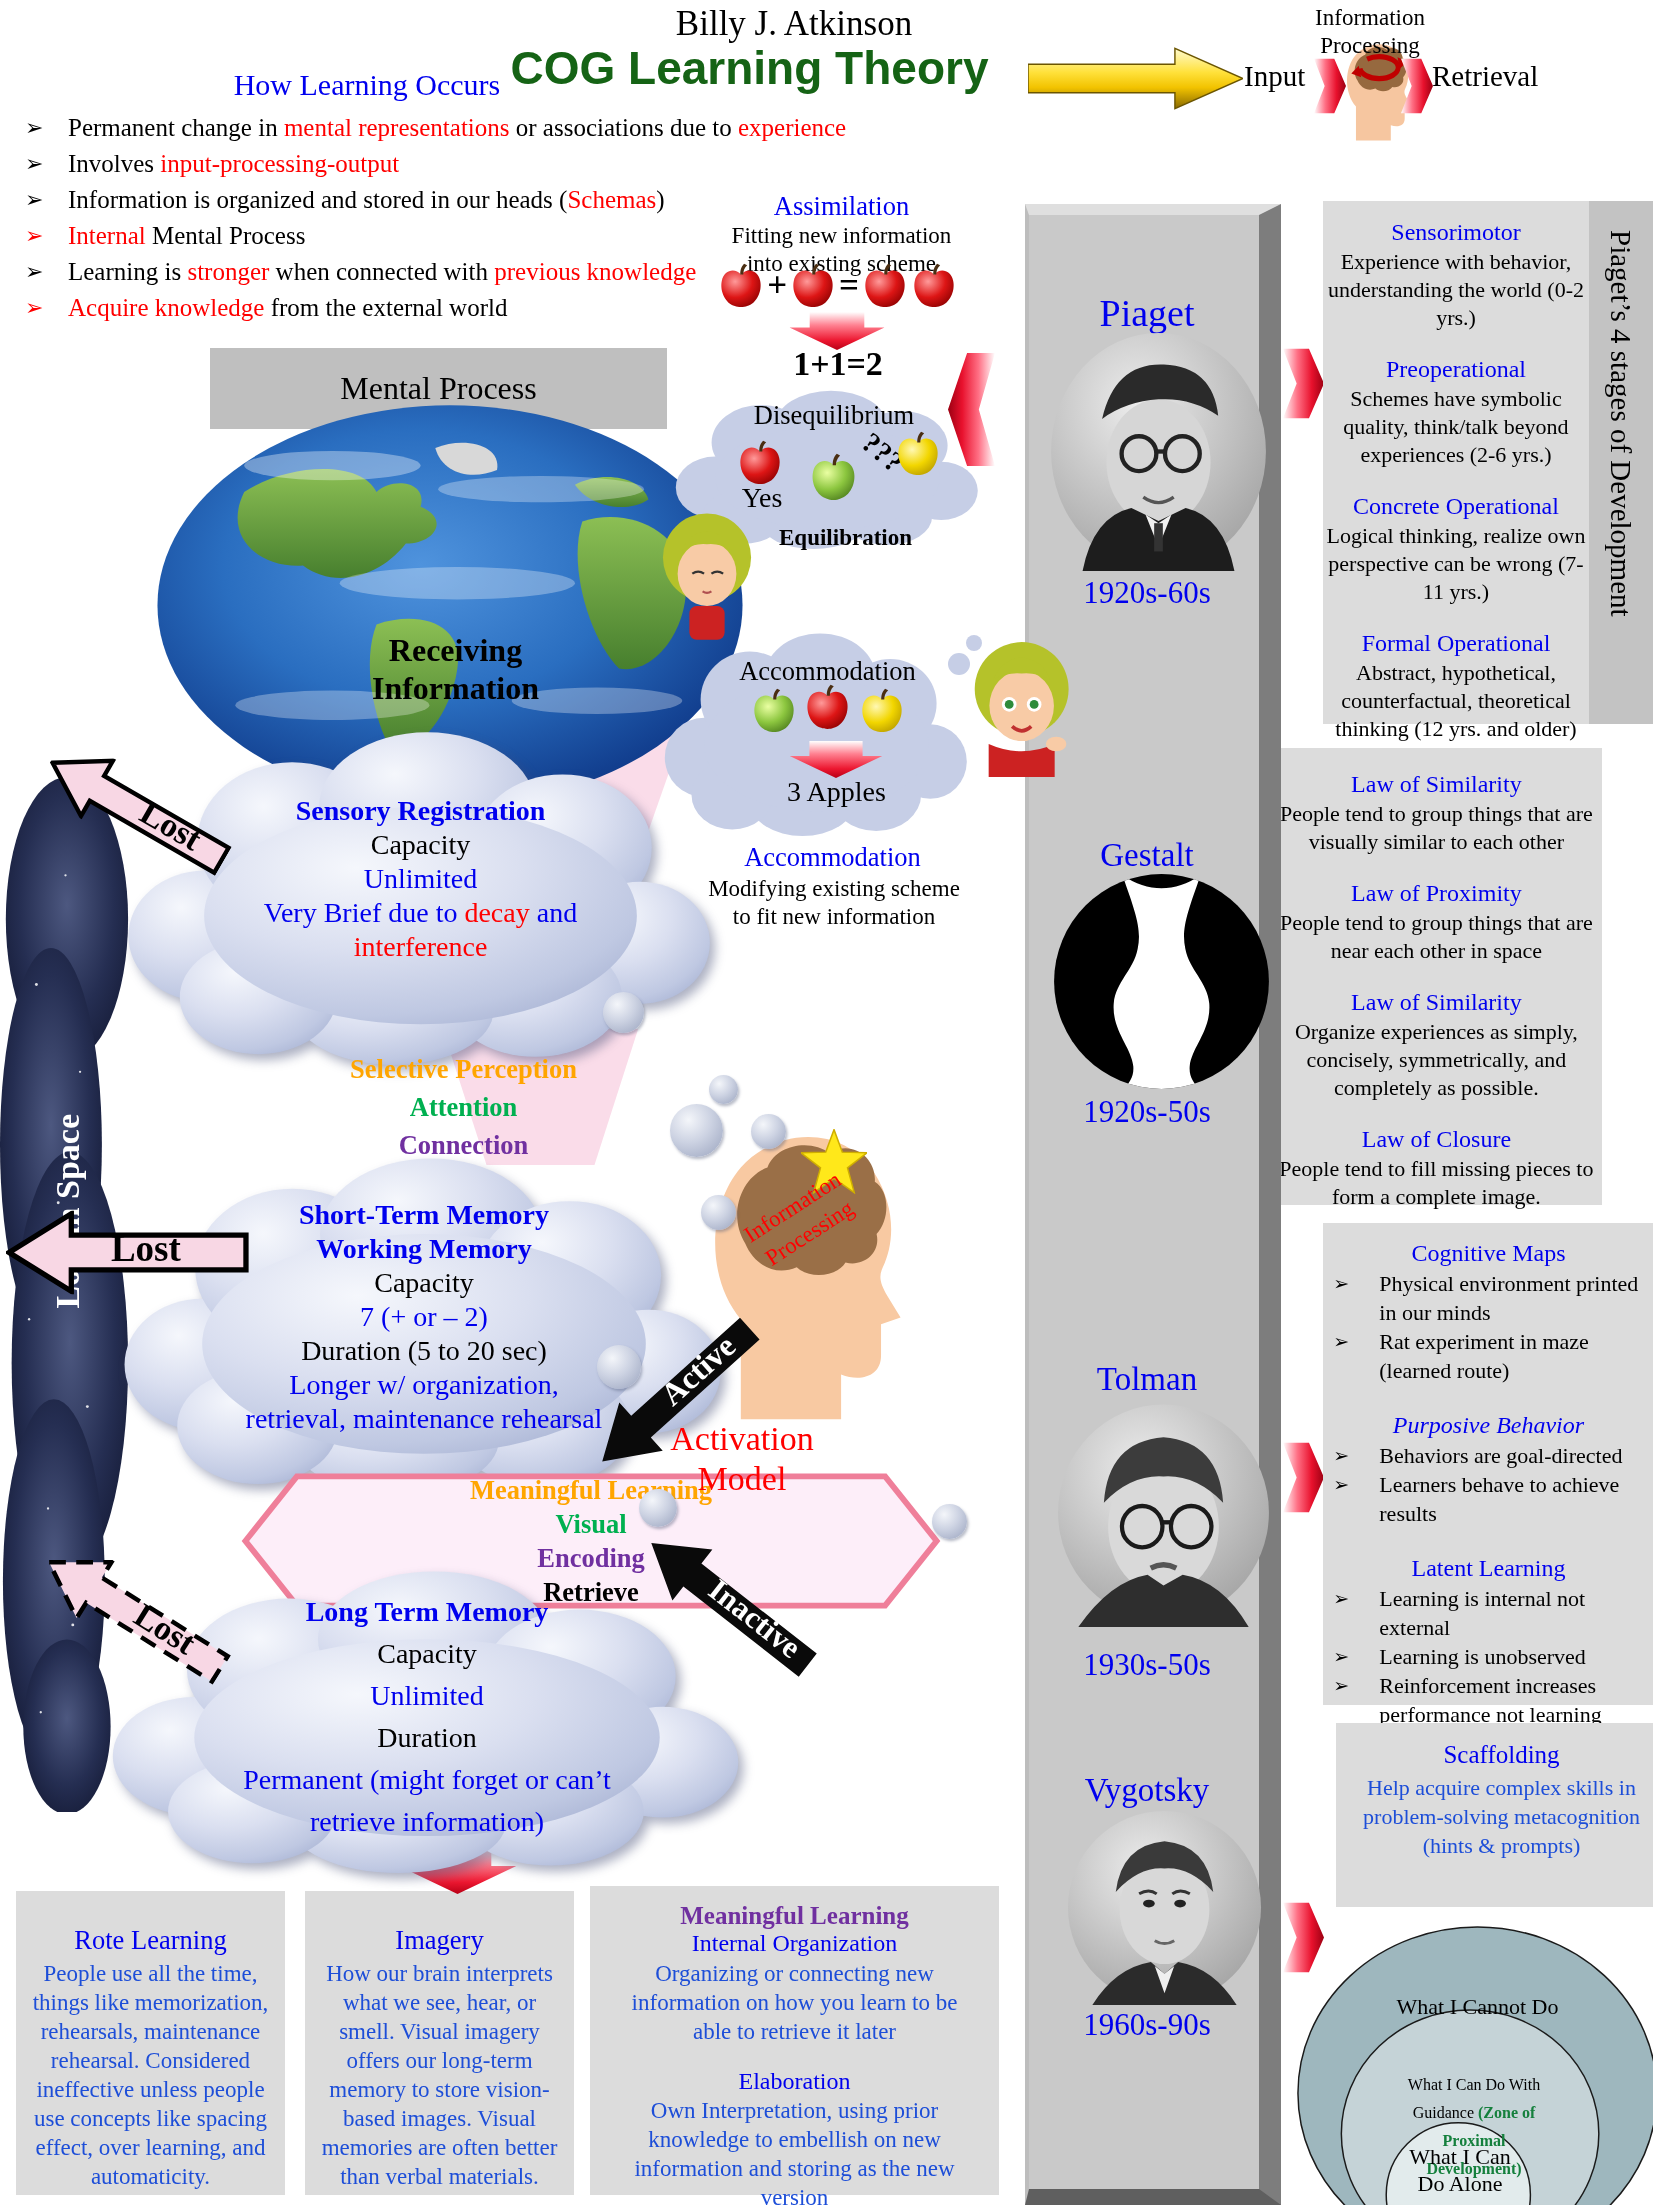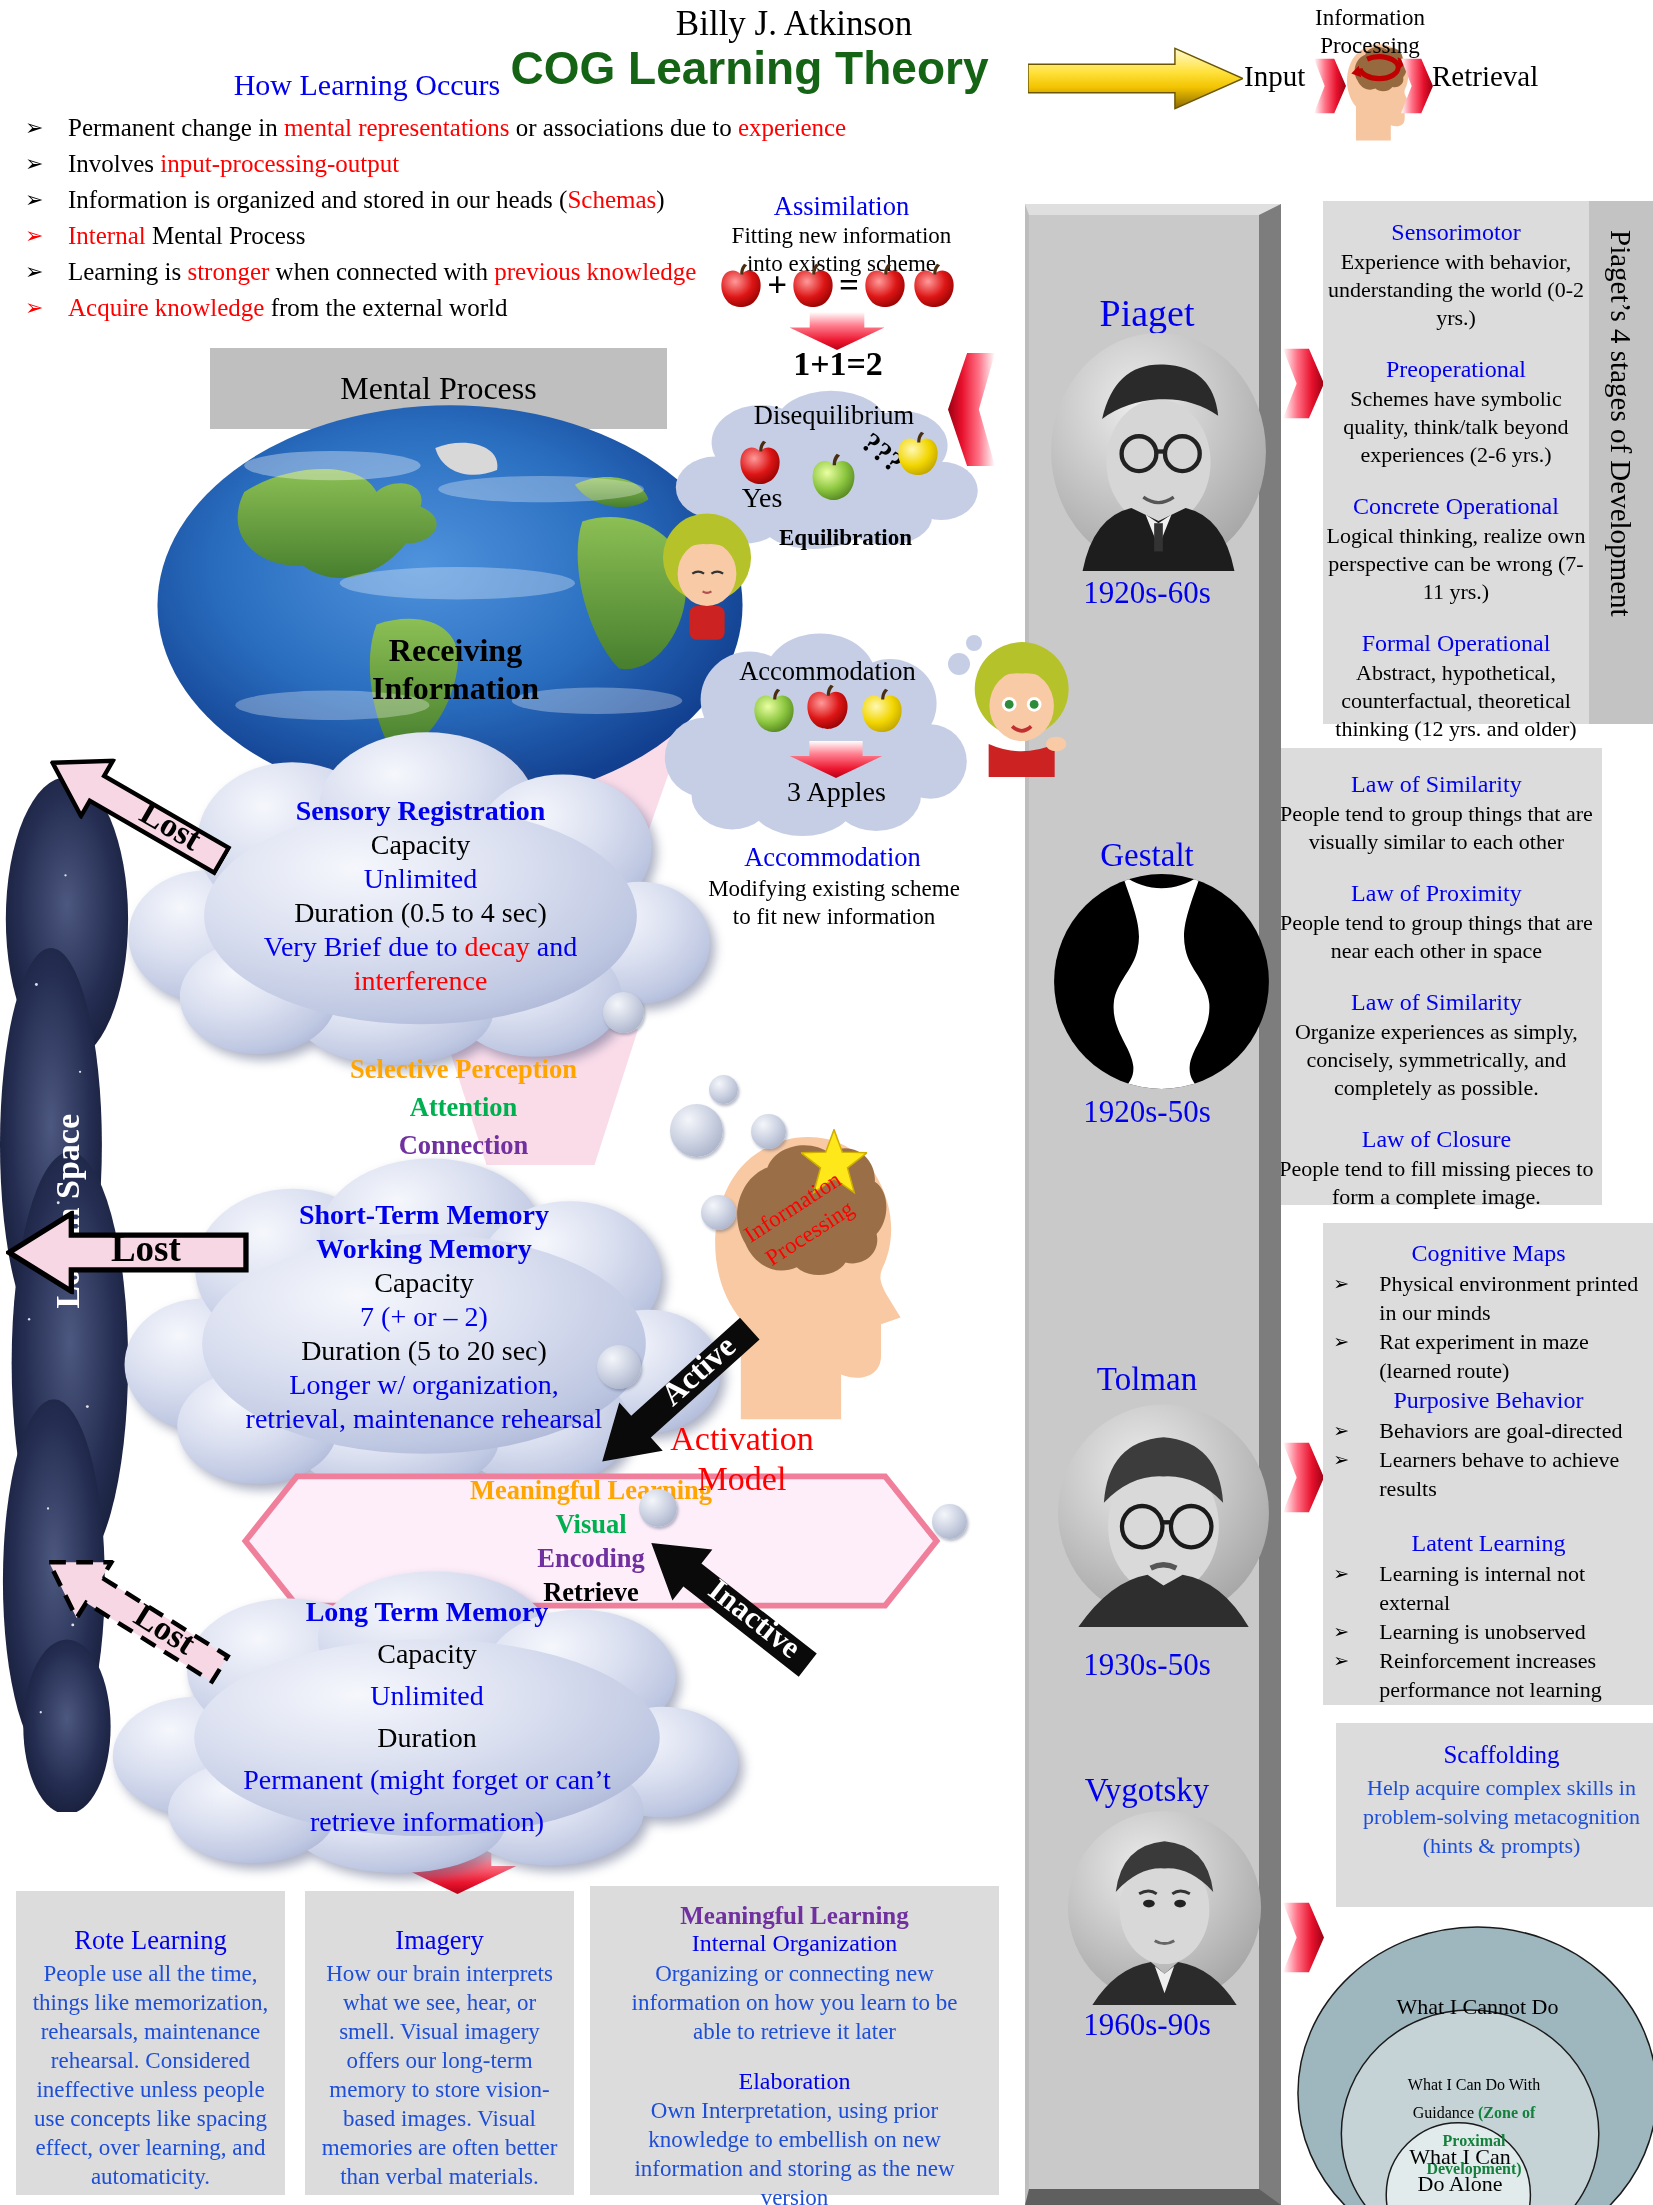--- a/index.html
+++ b/index.html
@@ -267,21 +267,20 @@
 </div>
 
 <div class="abs" style="left:123px;top:712px;width:595px;height:353px;z-index:2;">
   <svg class="cloud-svg" viewBox="0 0 440 260" preserveAspectRatio="none">
         <use href="#cloudSym" fill="url(#puffG)"></use>
       </svg>
   <div class="abs ctr" style="left:0;top:82px;width:100%;font-size:28px;line-height:34px;">
     <div class="c-b bold">Sensory Registration</div>
     <div class="c-k">Capacity</div>
     <div class="c-b">Unlimited</div>
-    <div class="c-k">Duration (0.5 to 4 sec)</div>
     <div><span class="c-b">Very Brief due to </span><span class="c-r">decay</span><span class="c-b"> and</span></div>
     <div class="c-r">interference</div>
   </div>
 </div>
 
 <div class="abs ctr bold" style="left:309px;top:1050px;width:309px;font-size:26.5px;line-height:38px;z-index:3;">
   <div class="c-o">Selective Perception</div>
   <div class="c-g">Attention</div>
   <div class="c-p">Connection</div>
 </div>
@@ -621,21 +620,21 @@
   <div class="abs" style="left:0;top:14.7px;width:331px;">
     <div class="stage-name">Cognitive Maps</div>
     <div class="trow">
           <span class="tmark">➢</span>
           <span>Physical environment printed in our minds</span>
         </div>
     <div class="trow">
           <span class="tmark">➢</span>
           <span>Rat experiment in maze (learned route)</span>
         </div>
-    <div class="stage-name" style="">Purposive Behavior</div>
+    <div class="stage-name" style="margin-top:25px;font-style:italic;">Purposive Behavior</div>
     <div class="trow">
           <span class="tmark">➢</span>
           <span>Behaviors are goal-directed</span>
         </div>
     <div class="trow">
           <span class="tmark">➢</span>
           <span>Learners behave to achieve results</span>
         </div>
     <div class="stage-name" style="margin-top:25px;">Latent Learning</div>
     <div class="trow">

